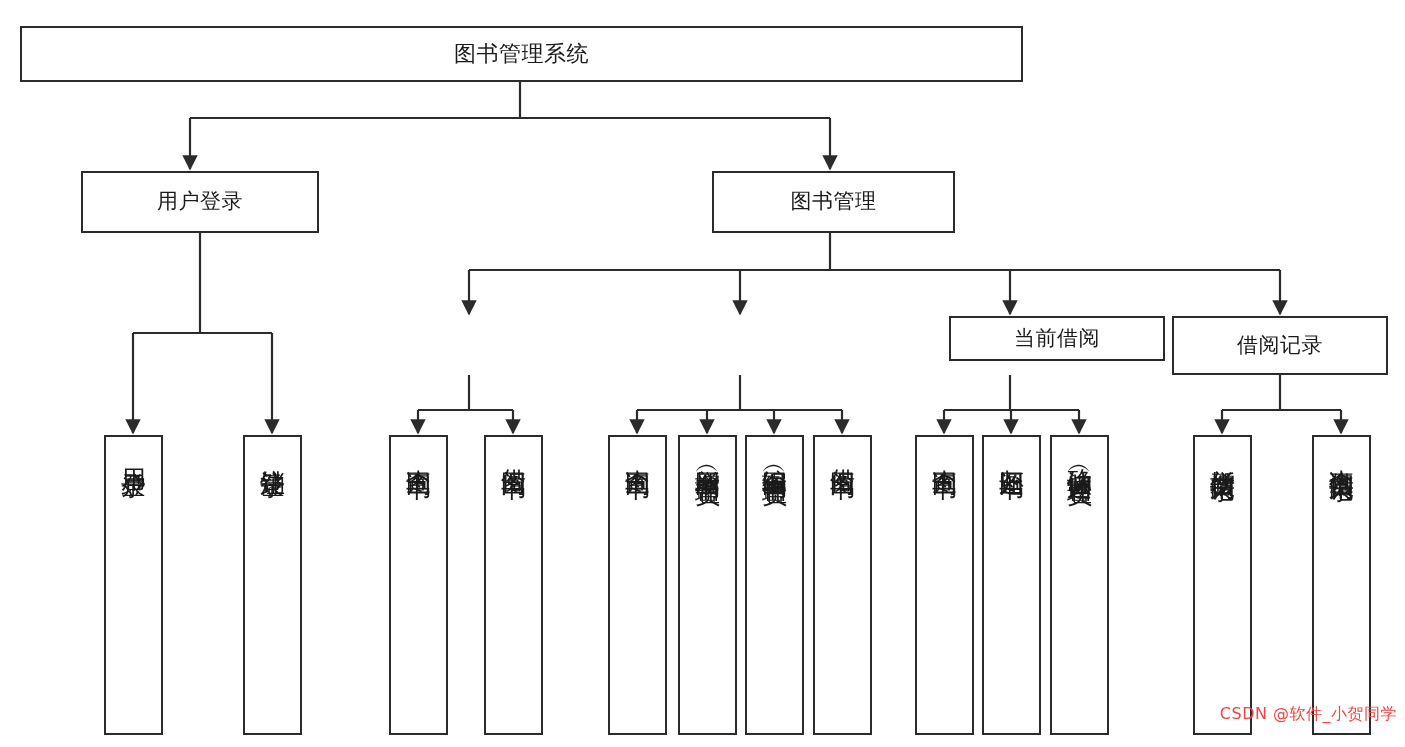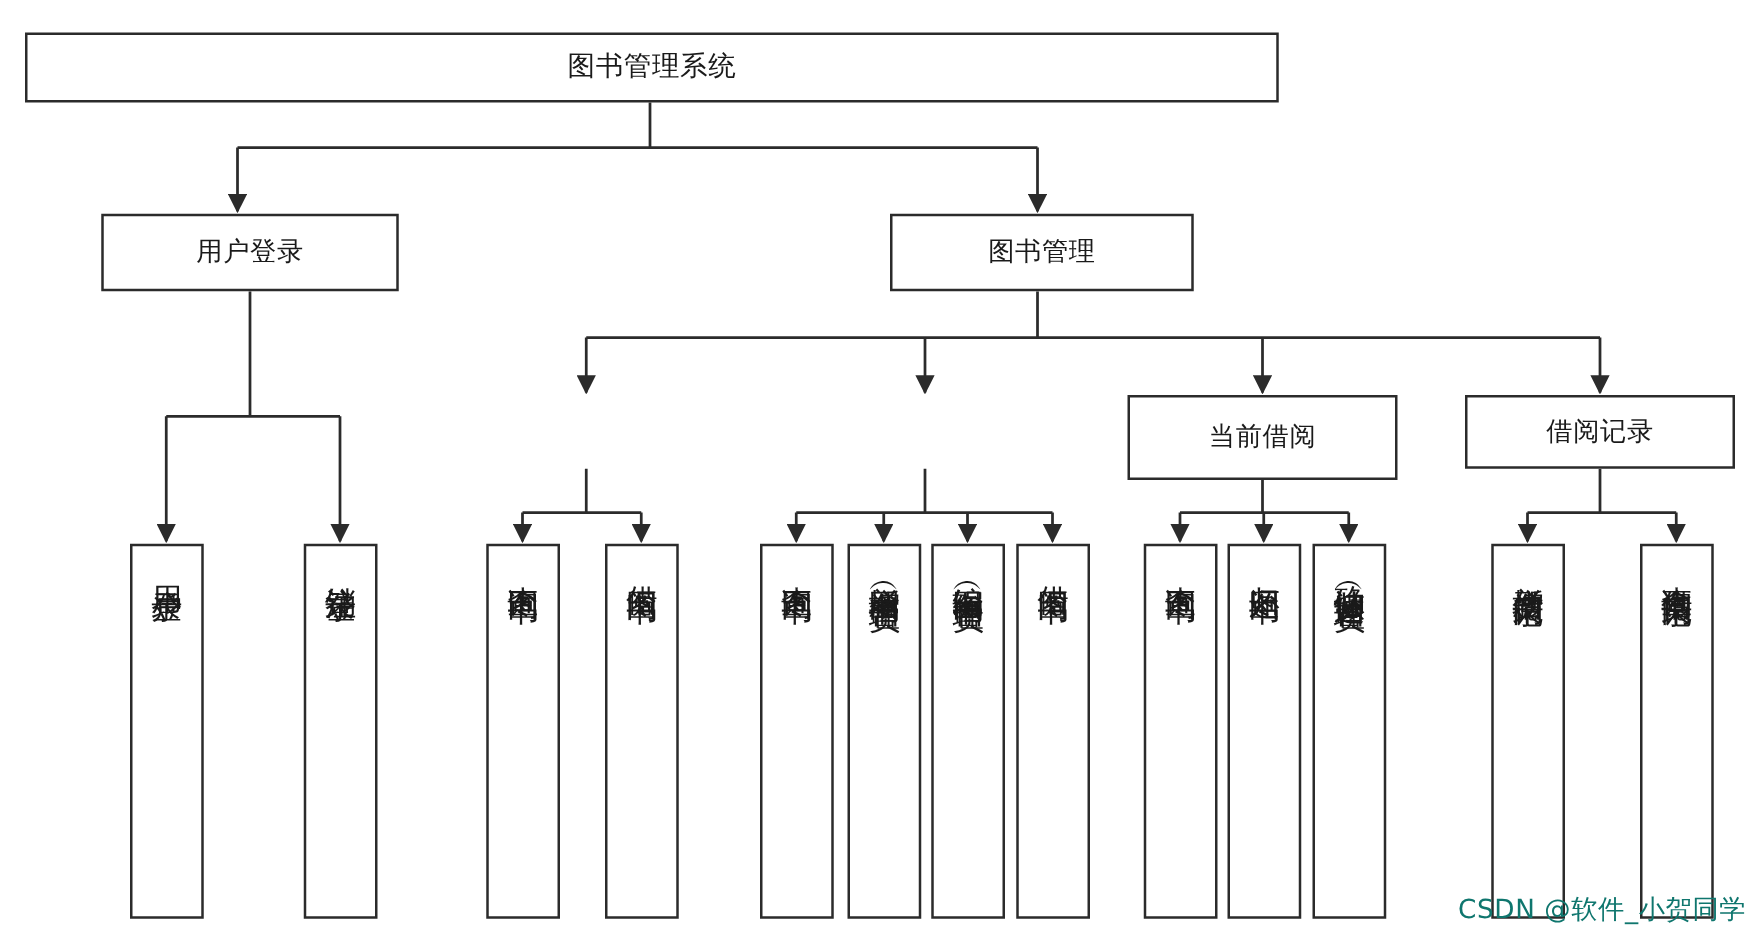--- a/index.html
+++ b/index.html
@@ -52,23 +52,23 @@
     text-orientation: upright;
     font-size: 25px;
     line-height: 1.08;
     letter-spacing: 2px;
     white-space: nowrap;
   }
   .node.root .label { font-size: 22px; }
   .watermark {
     position: absolute;
     right: 8px;
-    bottom: 6px;
-    font-size: 21px;
-    color: #0f766e;
+    bottom: 22px;
+    font-size: 16px;
+    color: #ef4444;
     white-space: nowrap;
     letter-spacing: 0.5px;
   }
 </style>
 </head>
 <body>
 
 <div id="canvas">
 
   <svg class="connectors" viewBox="0 0 1405 747" xmlns="http://www.w3.org/2000/svg">
@@ -128,21 +128,21 @@
     <span class="label">图书管理系统</span>
   </div>
 
   <div class="node horiz" style="left:81px; top:171px; width:238px; height:62px;">
     <span class="label">用户登录</span>
   </div>
   <div class="node horiz" style="left:712px; top:171px; width:243px; height:62px;">
     <span class="label">图书管理</span>
   </div>
 
-  <div class="node horiz" style="left:902px; top:316px; width:216px; height:68px;">
+  <div class="node horiz" style="left:949px; top:316px; width:216px; height:45px;">
     <span class="label">当前借阅</span>
   </div>
   <div class="node horiz" style="left:1172px; top:316px; width:216px; height:59px;justify-content:center;">
     <span class="label">借阅记录</span>
   </div>
 
   <div class="node vert" style="left:104px; top:435px; width:59px; height:300px;">
     <span class="label">用户登录</span>
   </div>
   <div class="node vert" style="left:243px; top:435px; width:59px; height:300px;">

